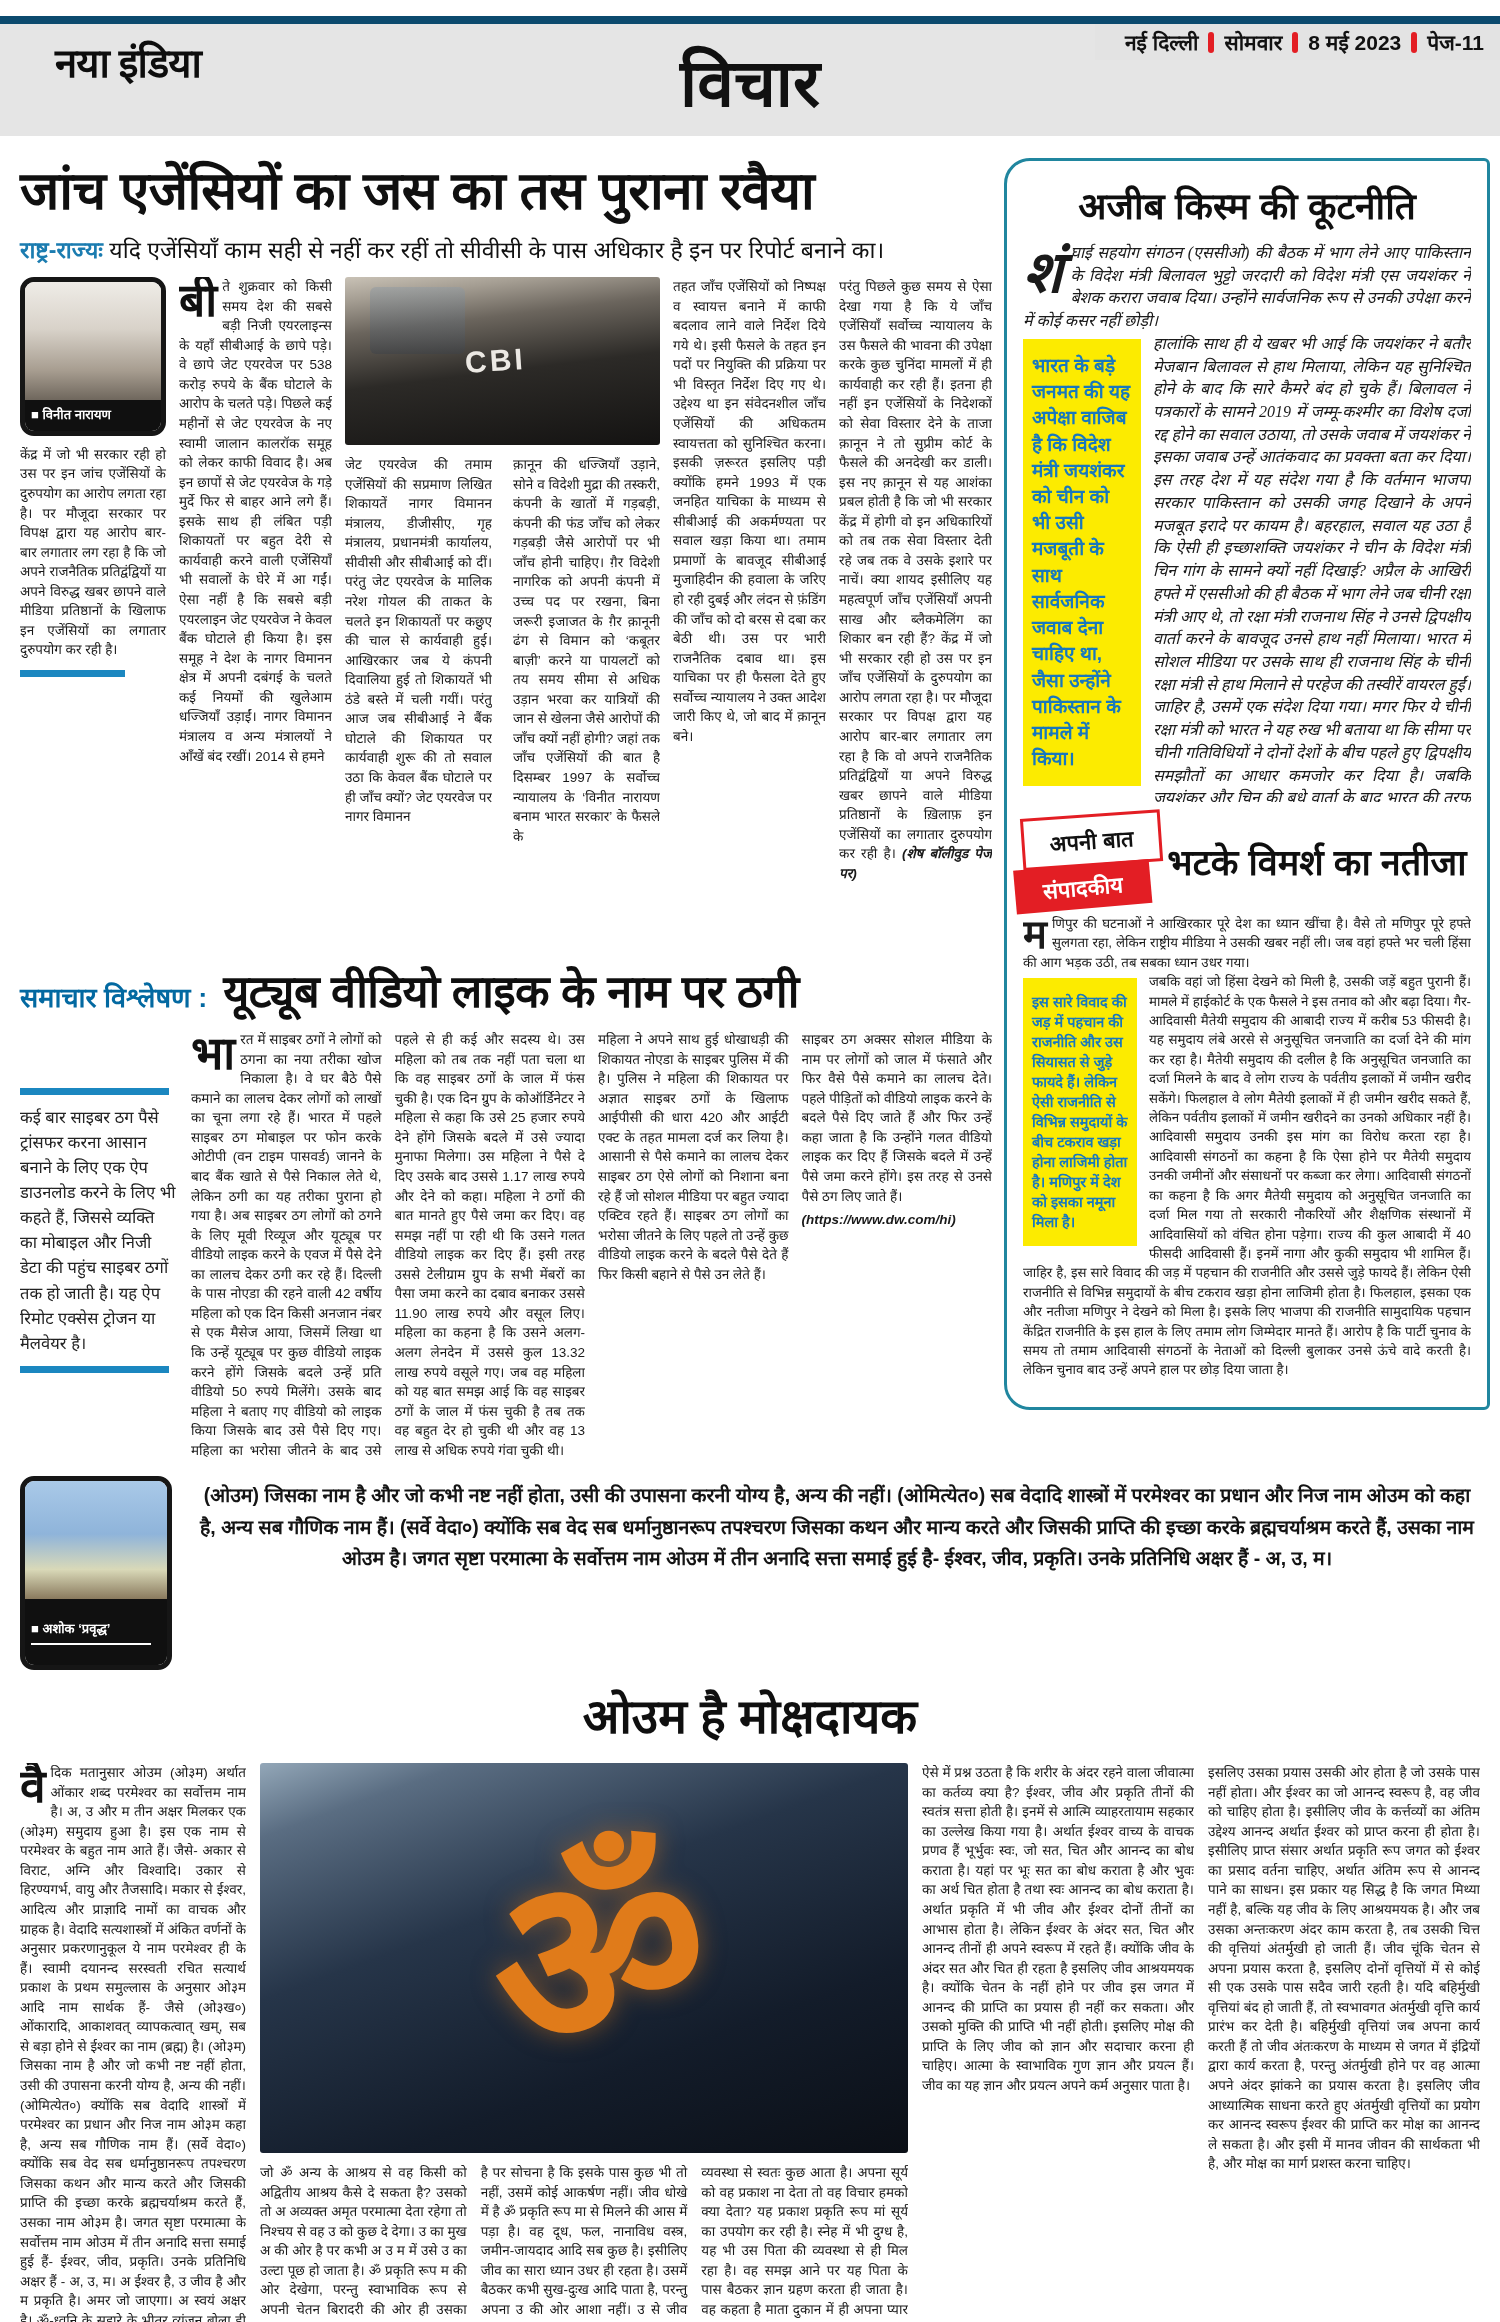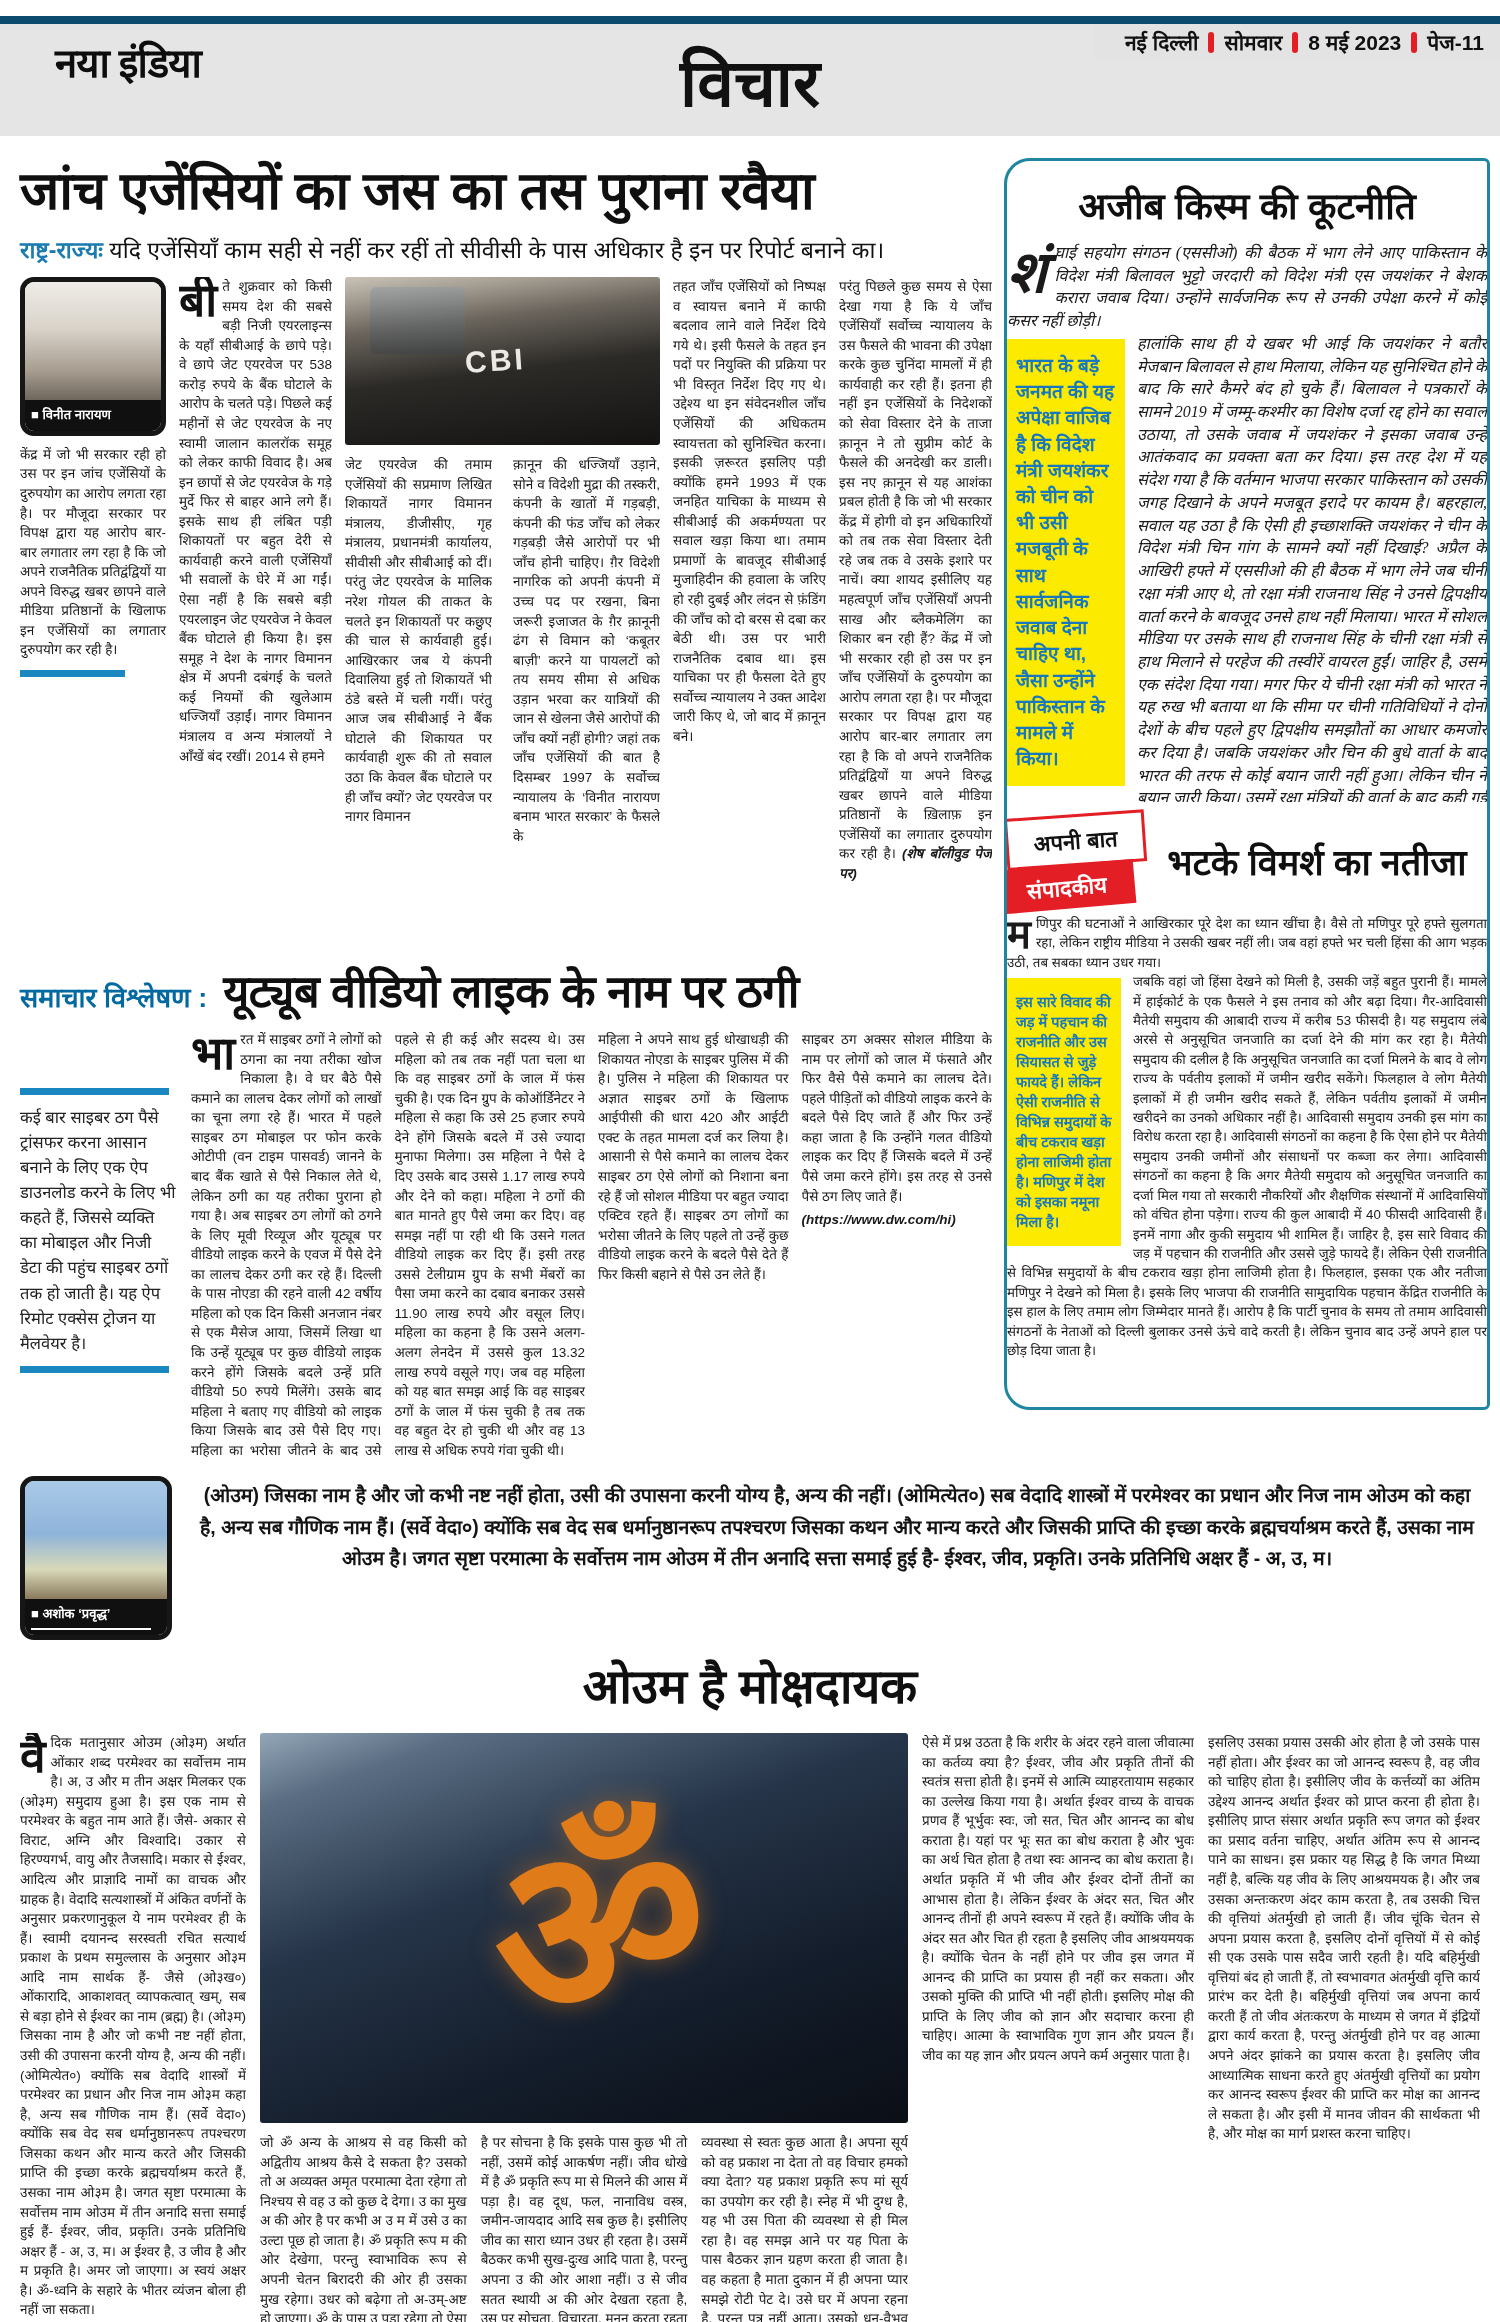--- a/index.html
+++ b/index.html
@@ -47,42 +47,42 @@
   .analysis-header { display: flex; align-items: baseline; gap: 16px; margin: 18px 0 10px; }
   .analysis-kicker { color: #0369a1; font-weight: bold; font-size: 27px; flex: none; }
   .analysis-headline { font-size: 45px; font-weight: bold; letter-spacing: -0.5px; color:#0f0f0f; }
   .analysis-body { display: flex; gap: 13px; height: 430px; overflow: hidden; }
   .quote-col { width: 158px; flex: none; padding-top: 58px; }
   .qbar { height: 7px; background: #1b87c0; width: 94%; }
   .quote-text { font-size: 16.5px; line-height: 1.52; color: #222; padding: 10px 2px 10px 0; }
   .source-link { font-weight: bold; font-style: italic; display: block; margin-top: 4px; }
 
   
-  .rail { flex: 1; border: 3px solid #20869f; border-radius: 26px 6px 6px 26px; margin-top: 22px; padding: 16px 0 10px; height: 1252px; overflow: hidden; }
+  .rail { flex: 1; border: 3px solid #20869f; border-radius: 26px 6px 6px 26px; margin-top: 22px; padding: 16px 16px 10px; height: 1252px; overflow: hidden; }
   .rail-h1 { text-align: center; font-size: 37px; font-weight: bold; margin: 2px 0 12px; color:#0f0f0f; }
   .serif-it { font-family: "Liberation Serif", serif; font-style: italic; font-size: 16px; line-height: 1.42; text-align: justify; }
   .rail-a1-body { height: 560px; overflow: hidden; }
   .rail-dropcap { float: left; font-size: 58px; font-weight: bold; line-height: 0.8; padding: 8px 8px 0 0; }
   .yellow-quote { float: left; width: 118px; background: #fceb00; color: #1878bd; font-weight: bold; font-size: 19px; line-height: 1.38; padding: 14px 9px; margin: 6px 12px 4px 0; font-style: normal; font-family: "Liberation Sans", sans-serif; text-align: left; }
   .rail-a2 { margin-top: 12px; }
   .a2-head { display: flex; align-items: center; margin-bottom: 4px; }
   .labels { width: 140px; flex: none; transform: rotate(-4deg); }
   .label-apni { border: 3px solid #e31e24; background: #fff; color: #111; font-weight: bold; font-size: 22px; text-align: center; padding: 8px 4px; }
   .label-samp { background: #e31e24; color: #fff; font-weight: bold; font-size: 22px; text-align: center; padding: 7px 4px; margin: -2px 14px 0 -10px; transform: rotate(-1deg); }
   .a2-headline { flex: 1; text-align: center; font-size: 36px; font-weight: bold; color:#0f0f0f; }
   .a2-body { font-size: 13.3px; line-height: 1.46; text-align: justify; height: 486px; overflow: hidden; margin-top: 6px; }
   .a2-dropcap { float: left; font-size: 40px; font-weight: bold; line-height: 0.85; padding: 3px 5px 0 0; }
   .yellow-quote.q2 { width: 114px; font-size: 14.5px; }
 
   
   .om-section { padding: 0 20px; margin-top: 16px; }
   .om-intro-row { display: flex; gap: 22px; }
   .om-author-box { width: 152px; flex: none; }
   .om-photo-ph { height: 118px; background: linear-gradient(180deg,#a9c9e8 0%, #8fb4da 45%, #d9d9b8 75%, #8a7a5e 100%); }
-  .om-author-label { background: #101010; color: #fff; font-weight: bold; font-size: 13px; padding: 5px 6px; }
+  .om-author-label { background: #101010; color: #fff; font-weight: bold; font-size: 13px; padding: 20px 6px; }
   .om-author-label .ul { height: 2px; background: #fff; margin-top: 6px; width: 92%; }
   .om-intro { flex: 1; font-weight: bold; font-size: 19.5px; line-height: 1.62; text-align: center; padding-top: 4px; color:#141414; }
   .om-headline { text-align: center; font-size: 48px; font-weight: bold; margin: 12px 0 16px; color:#0f0f0f; }
   .om-body { display: flex; gap: 14px; height: 650px; overflow: hidden; }
   .om-colA { width: 226px; flex: none; overflow: hidden; }
   .om-group { width: 648px; flex: none; display: flex; flex-direction: column; gap: 10px; overflow: hidden; }
   .om-image { height: 390px; flex: none; position: relative; border-radius: 3px; overflow: hidden;
     background: linear-gradient(160deg, #93a7b8 0%, #5a6d82 12%, #263549 38%, #131c2a 70%, #0b0f16 100%); }
   .om-glyph { position: absolute; left: 52%; top: 47%; transform: translate(-50%,-50%) rotate(-12deg); font-size: 235px; font-weight: bold; color: #e07b1a; text-shadow: 0 0 26px rgba(224,123,26,.5); font-family: "DejaVu Sans", sans-serif; }
   .om-subcols { column-count: 3; column-gap: 14px; flex: 1; overflow: hidden; }

